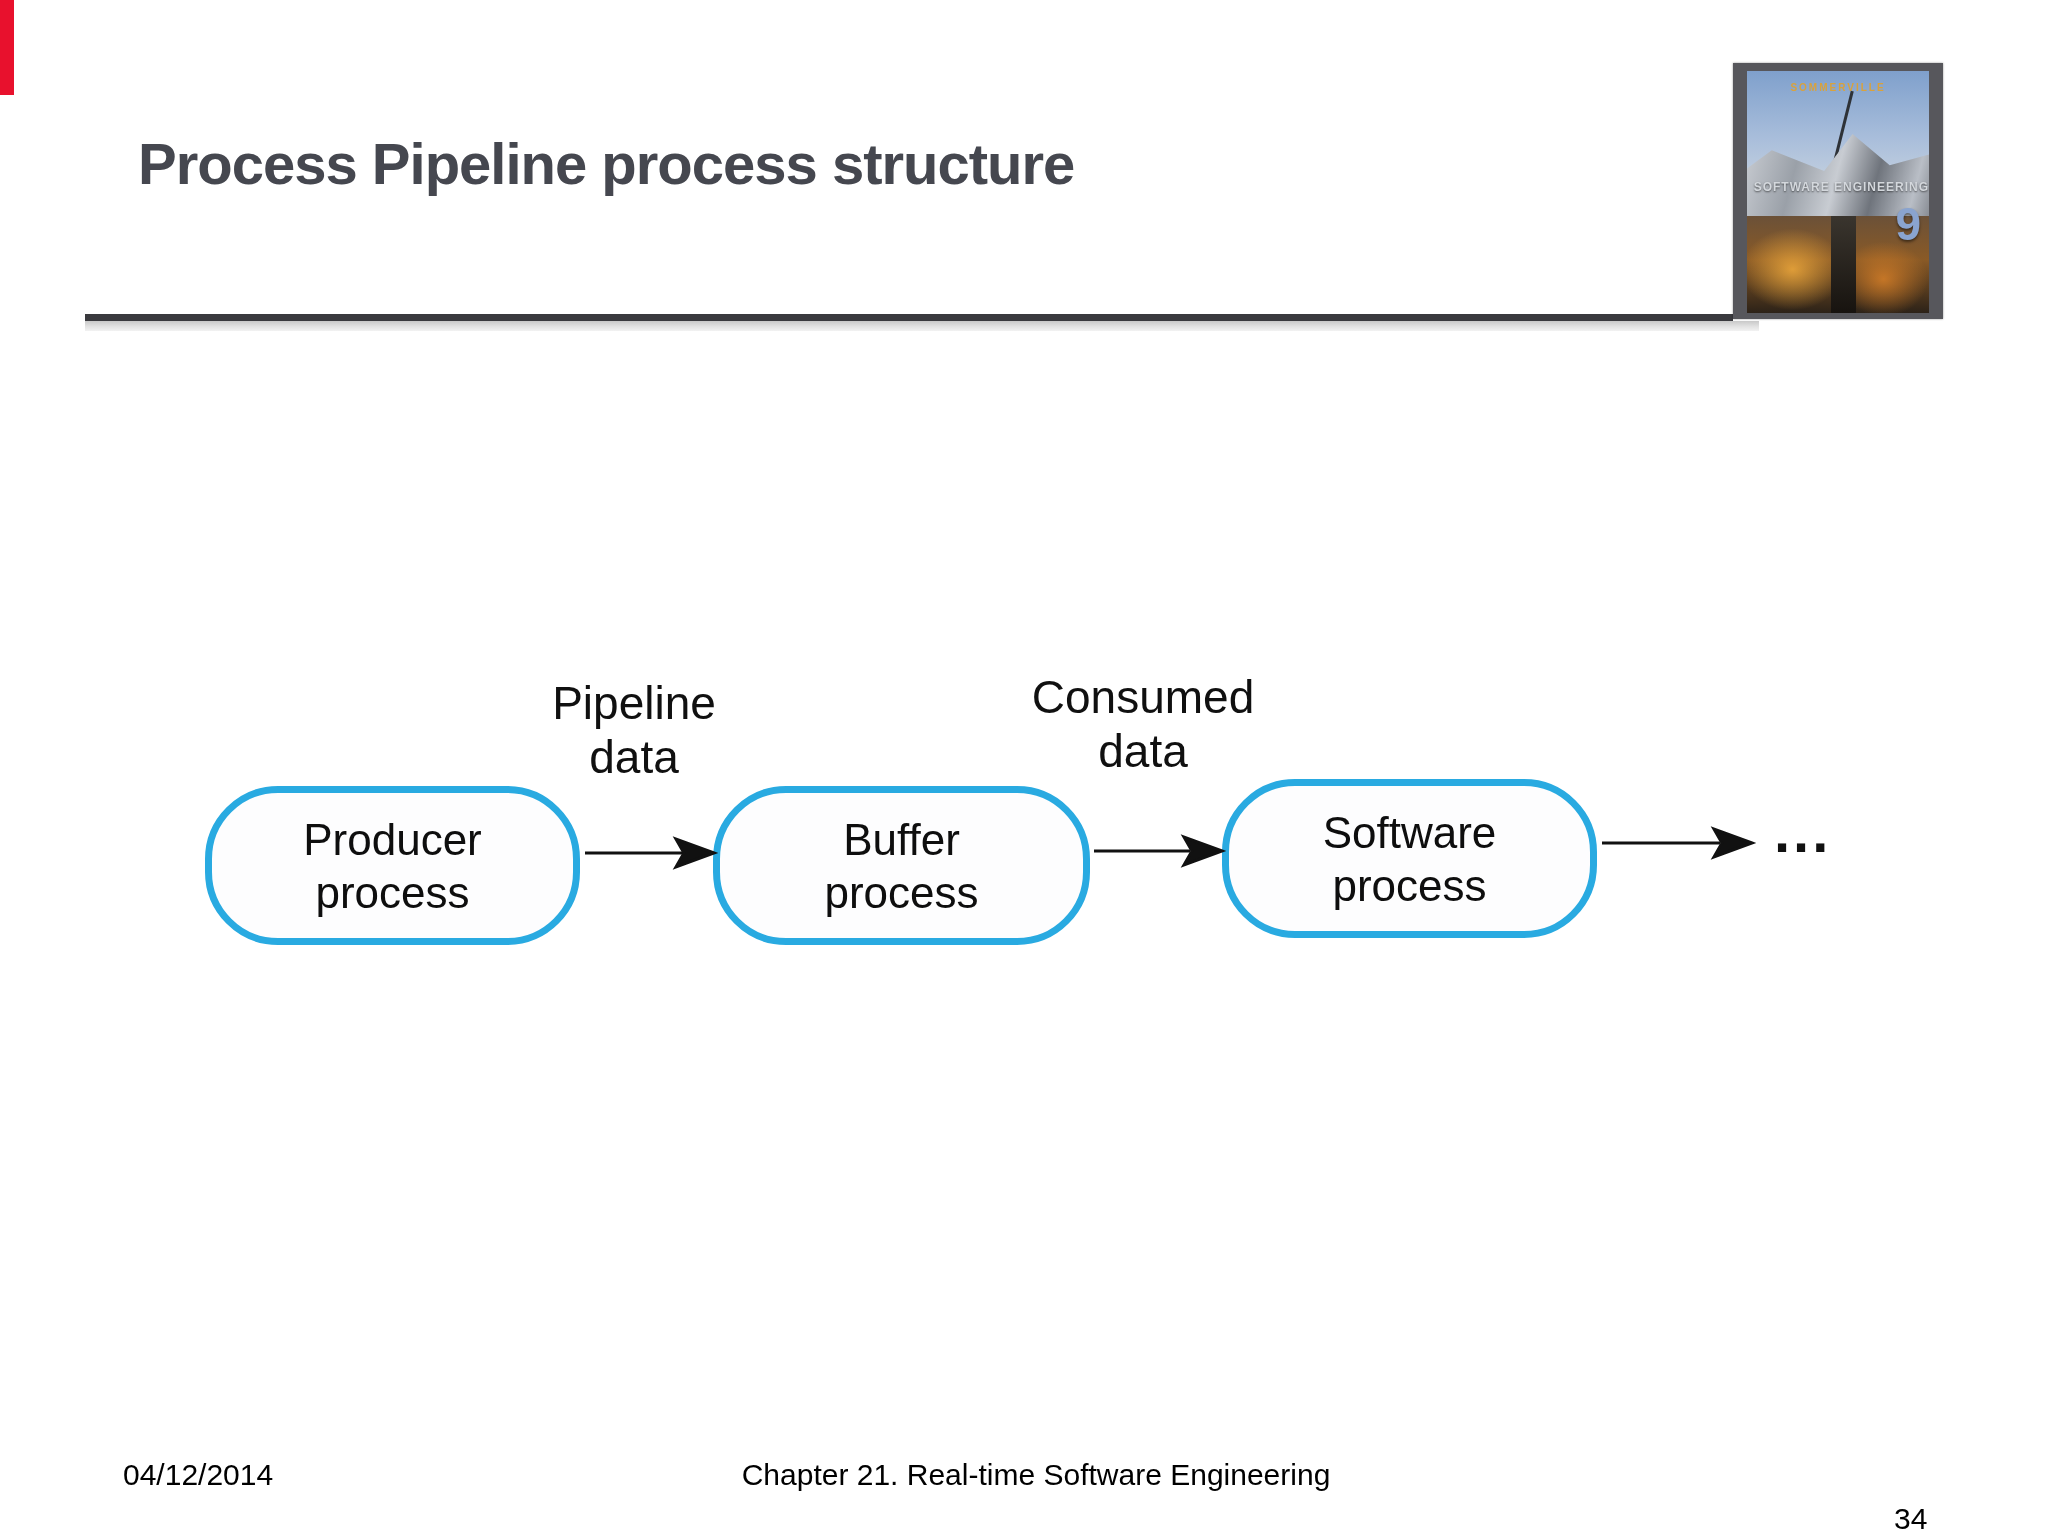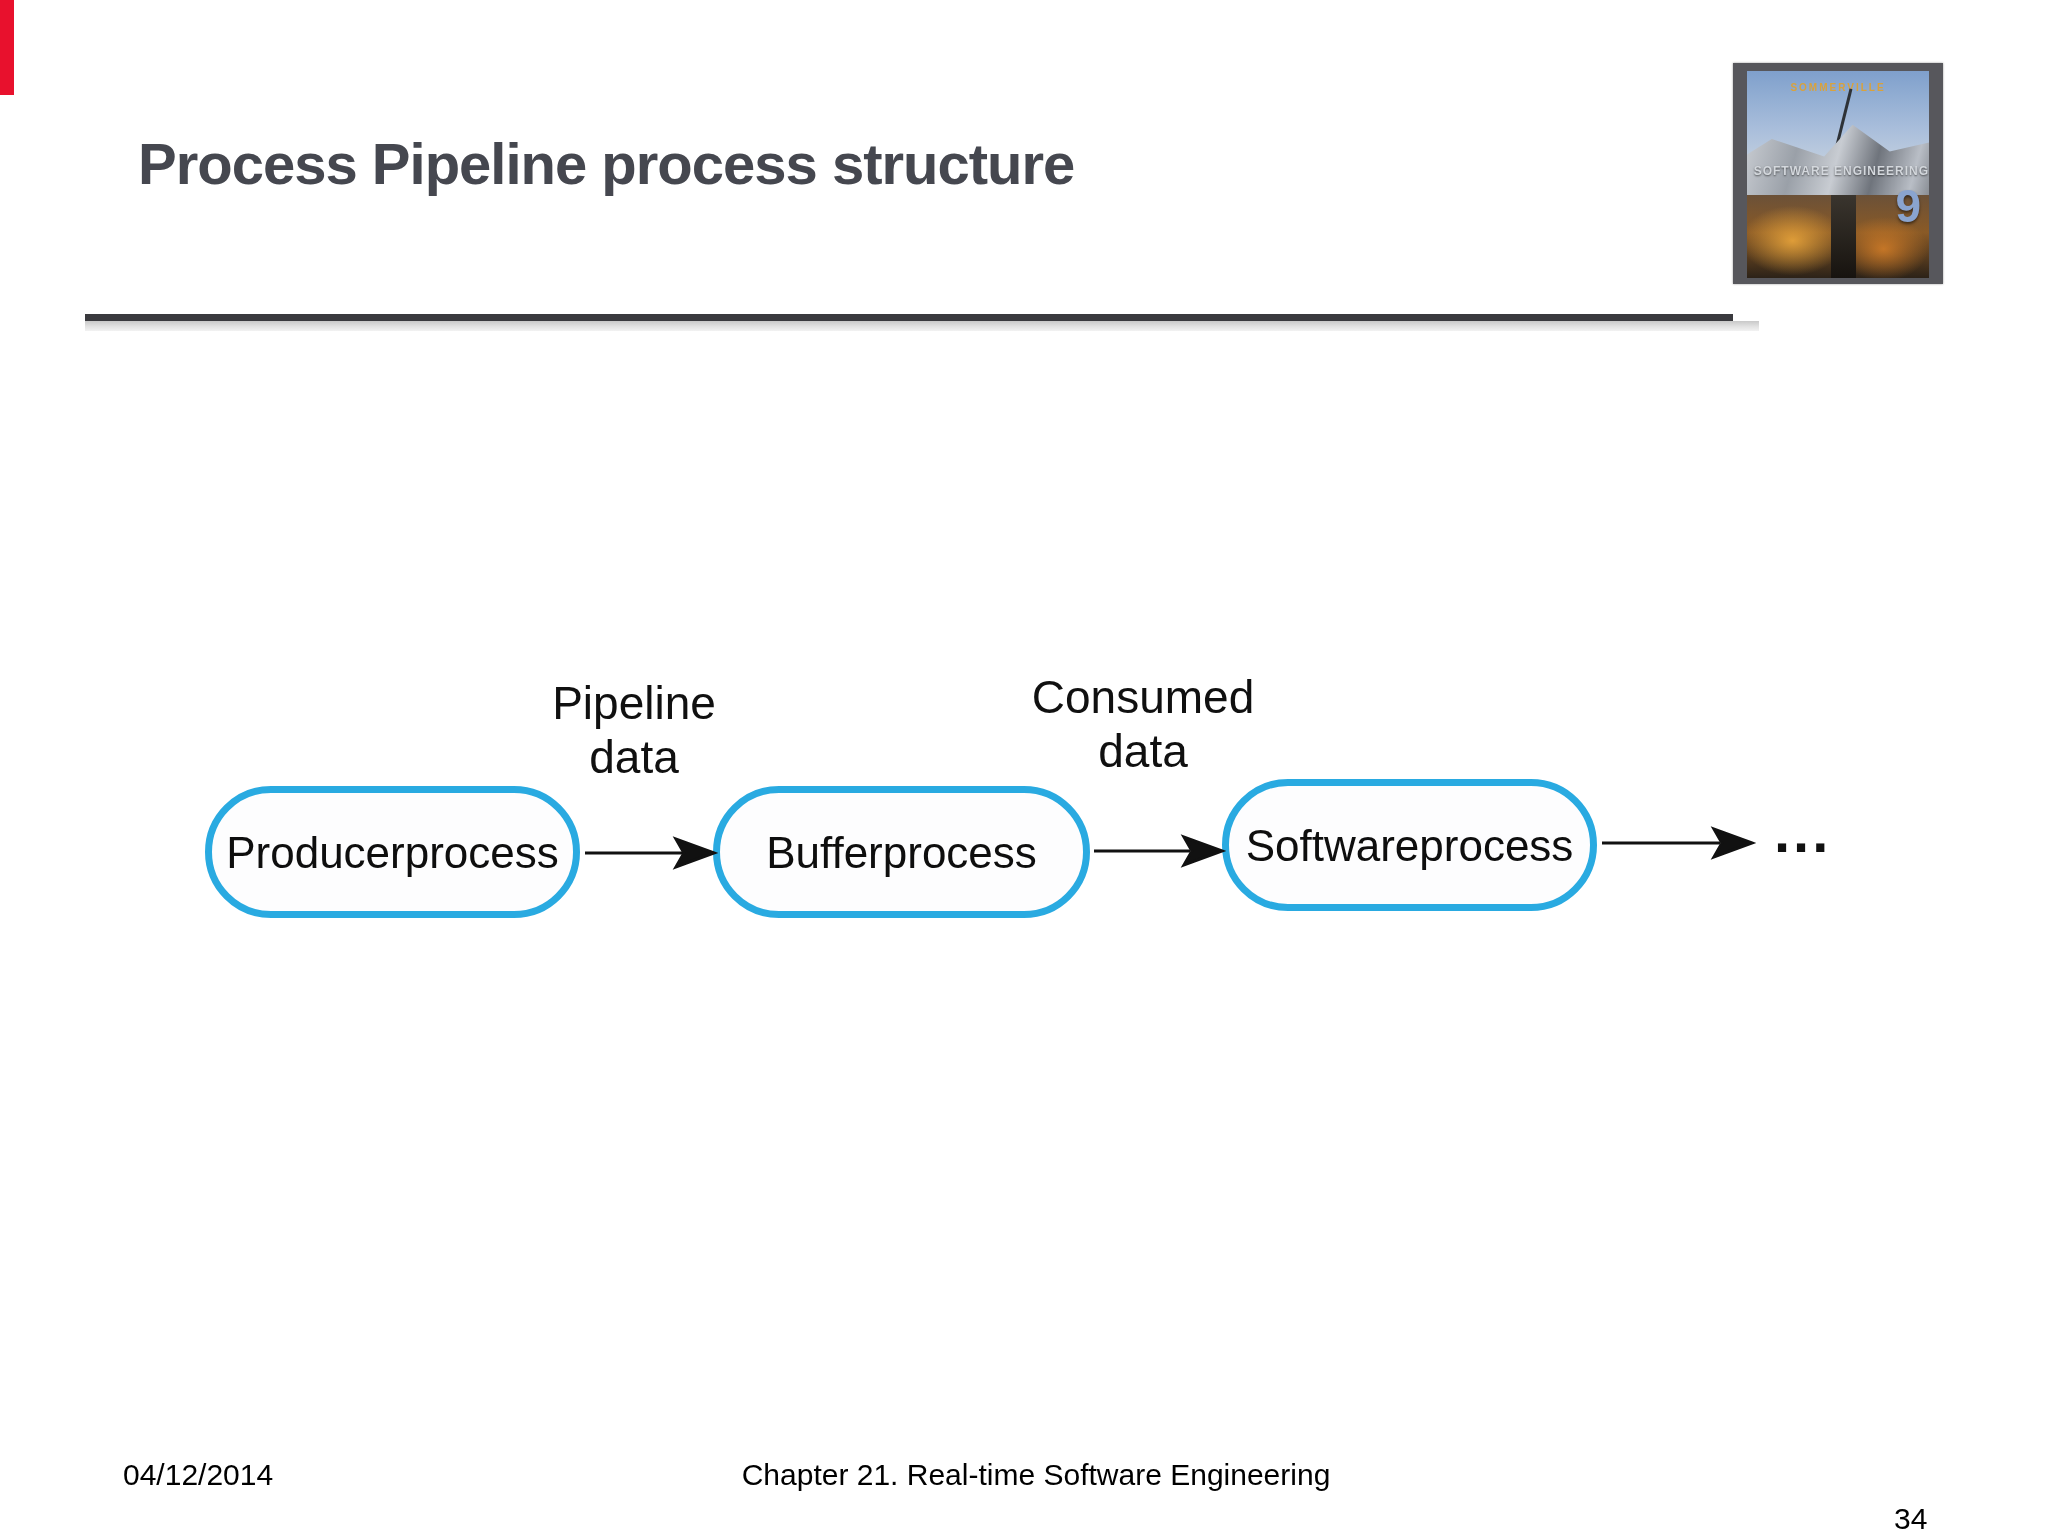--- a/index.html
+++ b/index.html
@@ -24,21 +24,21 @@
   .rule-dark{
     position:absolute;left:85px;top:314px;width:1648px;height:7px;
     background:#3a3a3e;
   }
   .rule-light{
     position:absolute;left:85px;top:321px;width:1674px;height:10px;
     background:linear-gradient(180deg,#c9c9c9 0%,#e2e2e2 55%,#f2f2f2 100%);
   }
   
   .book{
-    position:absolute;left:1733px;top:63px;width:210px;height:221px;
+    position:absolute;left:1733px;top:63px;width:210px;height:256px;
     background:#57575c;box-shadow:0 0 2px rgba(0,0,0,.4);
   }
   .book .photo{
     position:absolute;left:14px;right:14px;top:8px;bottom:6px;
     background:linear-gradient(180deg,#7fa0cc 0%,#a9bedb 28%,#c2cfdf 45%,#6a5c48 58%,#a06a28 72%,#5a3c1c 86%,#27201a 100%);
     overflow:hidden;
   }
   .book .author{
     position:absolute;left:0;right:0;top:11px;text-align:center;
     font-size:10px;font-weight:bold;letter-spacing:2px;color:#d9a23c;
@@ -68,24 +68,24 @@
       radial-gradient(ellipse 40% 60% at 25% 55%, rgba(240,170,60,.85), rgba(240,170,60,0) 70%),
       radial-gradient(ellipse 35% 55% at 75% 65%, rgba(220,130,40,.8), rgba(220,130,40,0) 70%),
       linear-gradient(180deg,#6b5138 0%,#8a5a26 45%,#2c2218 100%);
   }
   .book .machinery .pole{
     position:absolute;left:46%;top:0;width:14%;height:100%;
     background:linear-gradient(180deg,#3a352e,#17130f);
   }
   
   .process-box{
-    position:absolute;height:132px;width:375px;
+    position:absolute;height:159px;width:375px;
     border:7px solid #29aae1;border-radius:73px;
     background:#fdfdfe;box-sizing:border-box;
-    display:flex;align-items:center;justify-content:center;
+    display:flex;flex-direction:column;align-items:center;justify-content:center;
     color:#0e0e0e;font-size:44px;line-height:53px;text-align:center;
   }
   .box-producer{left:205px;top:786px;}
   .box-buffer{left:713px;top:786px;width:377px;}
   .box-consumer{left:1222px;top:779px;}
   .flow-label{
     position:absolute;width:340px;text-align:center;
     color:#101010;font-size:46px;line-height:54px;
   }
   .label-produced{left:464px;top:676px;}

